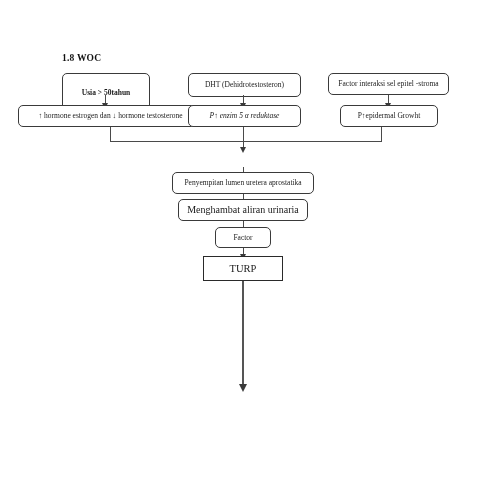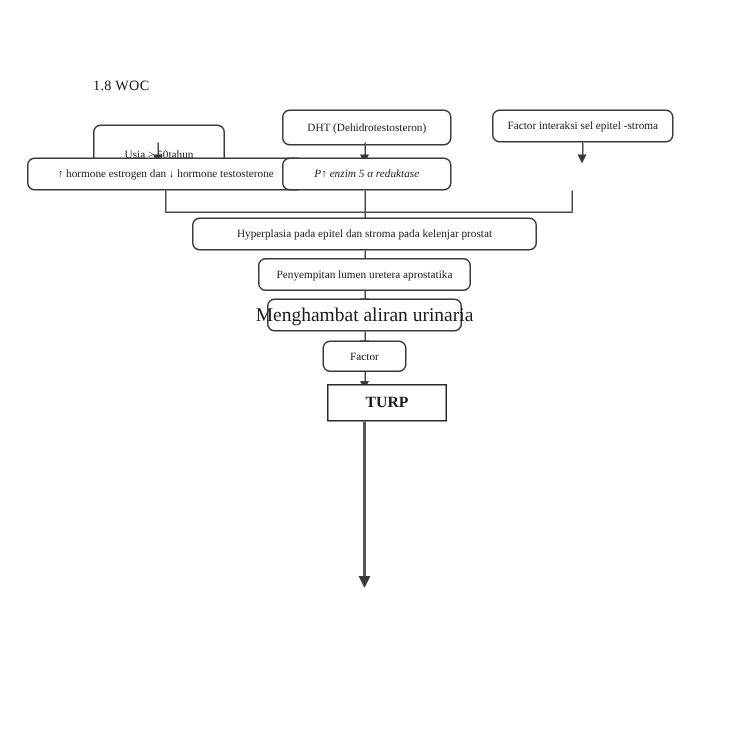--- a/index.html
+++ b/index.html
@@ -27,26 +27,25 @@
     justify-content: center;
     text-align: center;
     color: #1a1a1a;
     line-height: 1.05;
     padding: 1px 3px;
     white-space: nowrap;
   }
   .node.sq {
     border-radius: 0;
     border: 1.6px solid #2a2a2a;
-    font-weight: bold;
-    margin-left: 15px;
+    font-weight: normal;
   }
   .title {
     position: absolute;
-    font-weight: normal;
+    font-weight: bold;
     color: #111111;
     letter-spacing: 0.2px;
   }
   .vline {
     position: absolute;
     width: 1px;
     background: #4a4a4a;
   }
   .hline {
     position: absolute;
@@ -75,21 +74,21 @@
     border-top: 8px solid #3a3a3a;
   }
 </style>
 </head>
 <body>
 
 <div id="canvas">
 
   <div class="title" style="left:62px; top:53px; font-size:9.5px;">1.8 WOC</div>
 
-  <div class="node" style="left:62px; top:83px; width:88px; height:40px; font-size:7.5px;">
+  <div class="node" style="left:62px; top:73px; width:88px; height:40px; font-size:7.5px;font-weight:bold;">
     <span>Usia &gt; 50tahun</span>
   </div>
 
   <div class="node" style="left:188px; top:73px; width:113px; height:24px; font-size:7.5px;">
     <span>DHT (Dehidrotestosteron)</span>
   </div>
 
   <div class="node" style="left:328px; top:73px; width:121px; height:22px; font-size:7.5px;justify-content:center;">
     <span>Factor interaksi sel epitel -stroma</span>
   </div>
@@ -104,46 +103,46 @@
   <div class="arrowhead" style="left:384.5px; top:103px;"></div>
 
   <div class="node" style="left:18px; top:105px; width:185px; height:22px; font-size:7.5px;">
     <span>↑ hormone estrogen dan ↓ hormone testosterone</span>
   </div>
 
   <div class="node" style="left:188px; top:105px; width:113px; height:22px; font-size:7.5px;font-style:italic;">
     <span>P↑ enzim 5 α reduktase</span>
   </div>
 
+  <div class="node" style="left:340px; top:105px; width:98px; height:22px; font-size:7.5px;">
+    <span>P↑epidermal Growht</span>
+  </div>
 
   <div class="vline" style="left:110px; top:127px; height:14px;"></div>
 
   <div class="vline" style="left:381px; top:127px; height:14px;"></div>
 
   <div class="hline" style="left:110px; top:141px; width:272px;"></div>
 
   <div class="vline" style="left:243px; top:127px; height:14px;"></div>
   <div class="vline" style="left:243px; top:141px; height:7px;"></div>
   <div class="arrowhead" style="left:239.5px; top:147px;"></div>
 
-  <div class="node" style="left:128px; top:145px; width:230px; height:22px; font-size:7.5px;">
-    <span>Hyperplasia pada epitel dan stroma pada kelenjar prostat</span>
-  </div>
 
   <div class="vline" style="left:243px; top:167px; height:6px;"></div>
   <div class="arrowhead" style="left:239.5px; top:172px;"></div>
 
   <div class="node" style="left:172px; top:172px; width:142px; height:22px; font-size:7.5px;justify-content:center;">
     <span>Penyempitan lumen uretera aprostatika</span>
   </div>
 
   <div class="vline" style="left:243px; top:194px; height:6px;"></div>
   <div class="arrowhead" style="left:239.5px; top:199px;"></div>
 
-  <div class="node" style="left:178px; top:199px; width:130px; height:22px; font-size:13px;">
+  <div class="node" style="left:178px; top:199px; width:130px; height:22px; font-size:10px;">
     <span>Menghambat aliran urinaria</span>
   </div>
 
   <div class="vline" style="left:243px; top:221px; height:8px;"></div>
   <div class="arrowhead" style="left:239.5px; top:227px;"></div>
 
   <div class="node" style="left:215px; top:227px; width:56px; height:21px; font-size:7.5px;">
     <span>Factor</span>
   </div>
 

